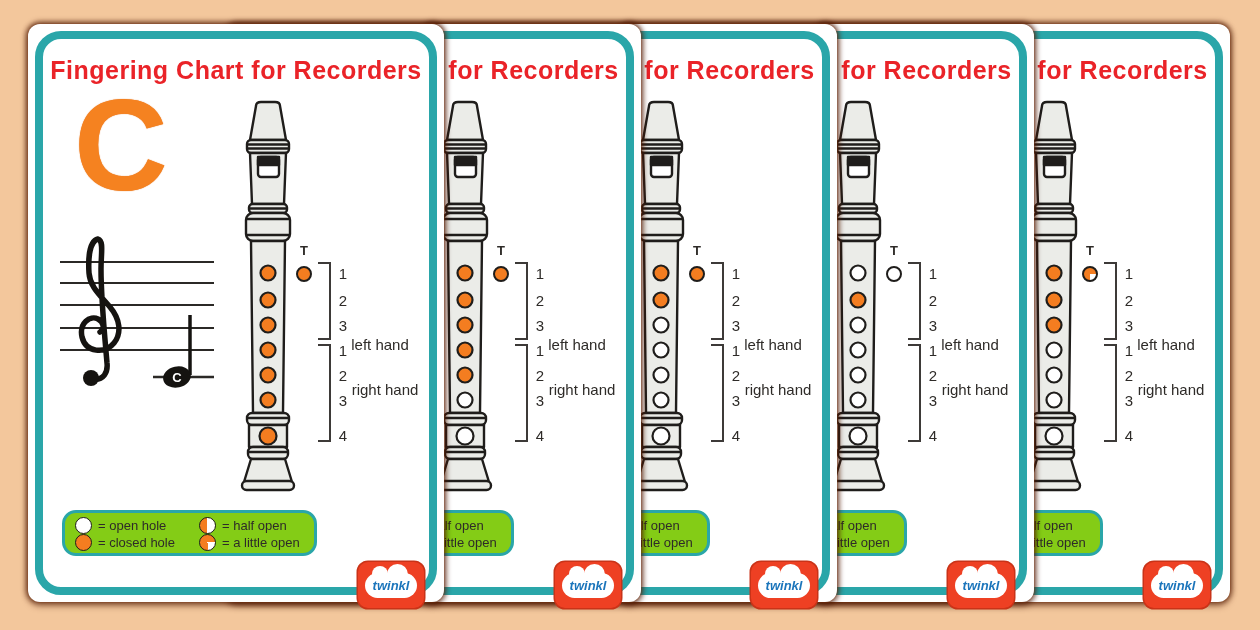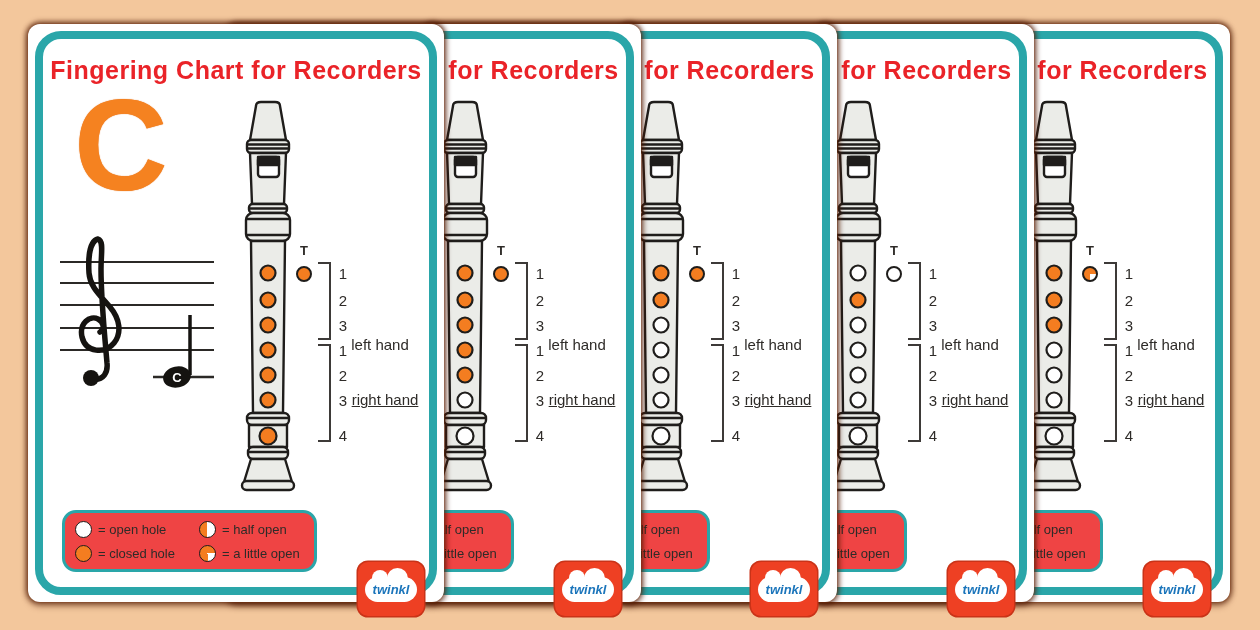--- a/index.html
+++ b/index.html
@@ -59,35 +59,35 @@
   .bracket-right{top:320px;height:98px;}
   .fnum{
     position:absolute;left:306px;width:18px;text-align:center;
     font-size:15px;color:var(--ink);
   }
   .hand-label{
     position:absolute;width:80px;text-align:center;
     font-size:15px;color:var(--ink);
   }
   .hand-left{left:312px;top:267px;margin-top:45px;}
-  .hand-right{left:317px;top:367px;text-decoration:underline;}
+  .hand-right{left:317px;top:357px;}
   .legend-box{
-    position:absolute;left:34px;top:486px;width:255px;height:62px;box-sizing:border-box;
+    position:absolute;left:34px;top:486px;width:255px;height:46px;box-sizing:border-box;
     border:3.5px solid var(--c-card_border_teal,#2aa6a9);border-radius:14px;
-    background:#ef4444;display:grid;grid-template-rows:1fr 1fr;grid-auto-flow:column;
+    background:#84cc16;display:grid;grid-template-rows:1fr 1fr;grid-auto-flow:column;
     grid-template-columns:124px 1fr;align-items:center;padding:4px 26px 4px 10px;
   }
   .legend-item{display:flex;align-items:center;gap:6px;}
   .legend-icon{
     width:17px;height:17px;border-radius:50%;
     border:1.8px solid var(--outline);box-sizing:border-box;flex:0 0 auto;
   }
   .legend-label{font-size:13px;color:var(--ink);white-space:nowrap;}
   .twinkl-logo{
-    position:absolute;left:330px;top:538px;width:66px;height:54px;
+    position:absolute;left:330px;top:538px;width:66px;height:46px;
     background:var(--c-logo_red,#ee4023);border-radius:10px;
     box-shadow:0 0 0 1.5px #c93318;
     display:flex;align-items:center;justify-content:center;
   }
   .logo-cloud{
     position:relative;width:52px;height:25px;background:#fff;border-radius:13px;
     display:flex;align-items:center;justify-content:center;
   }
   .logo-cloud::before{
     content:"";position:absolute;left:7px;top:-7px;width:16px;height:16px;

